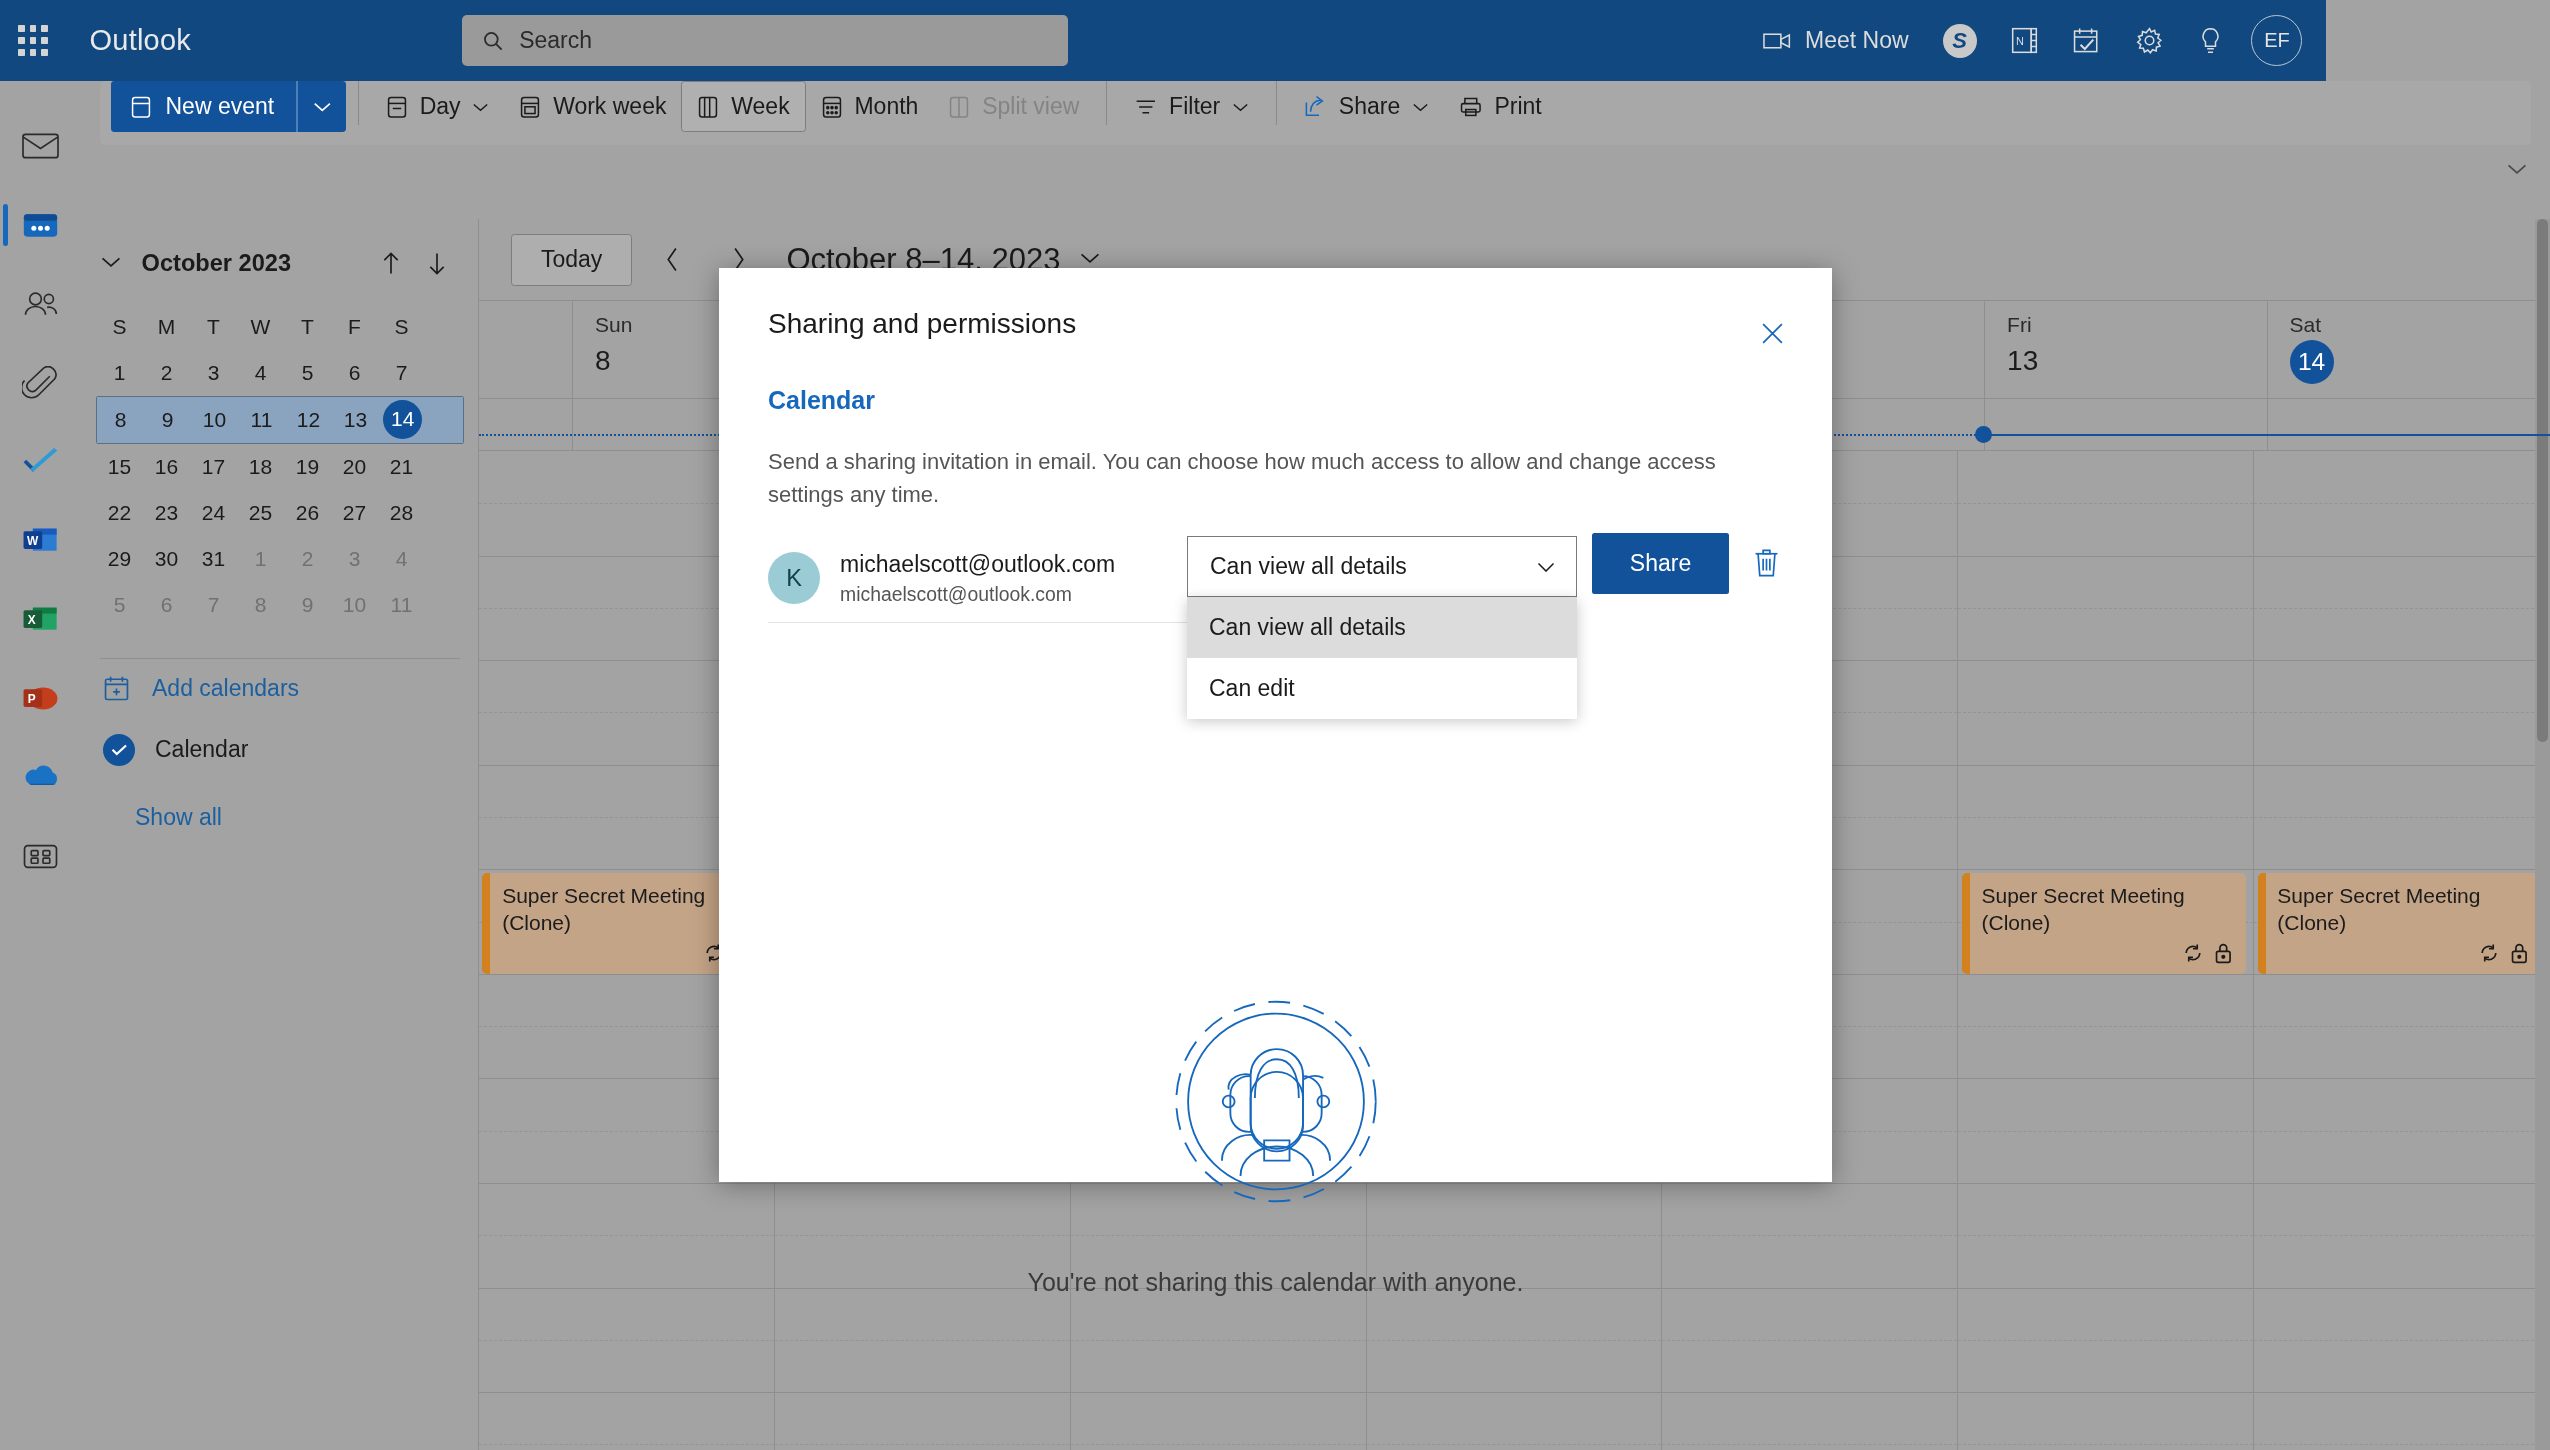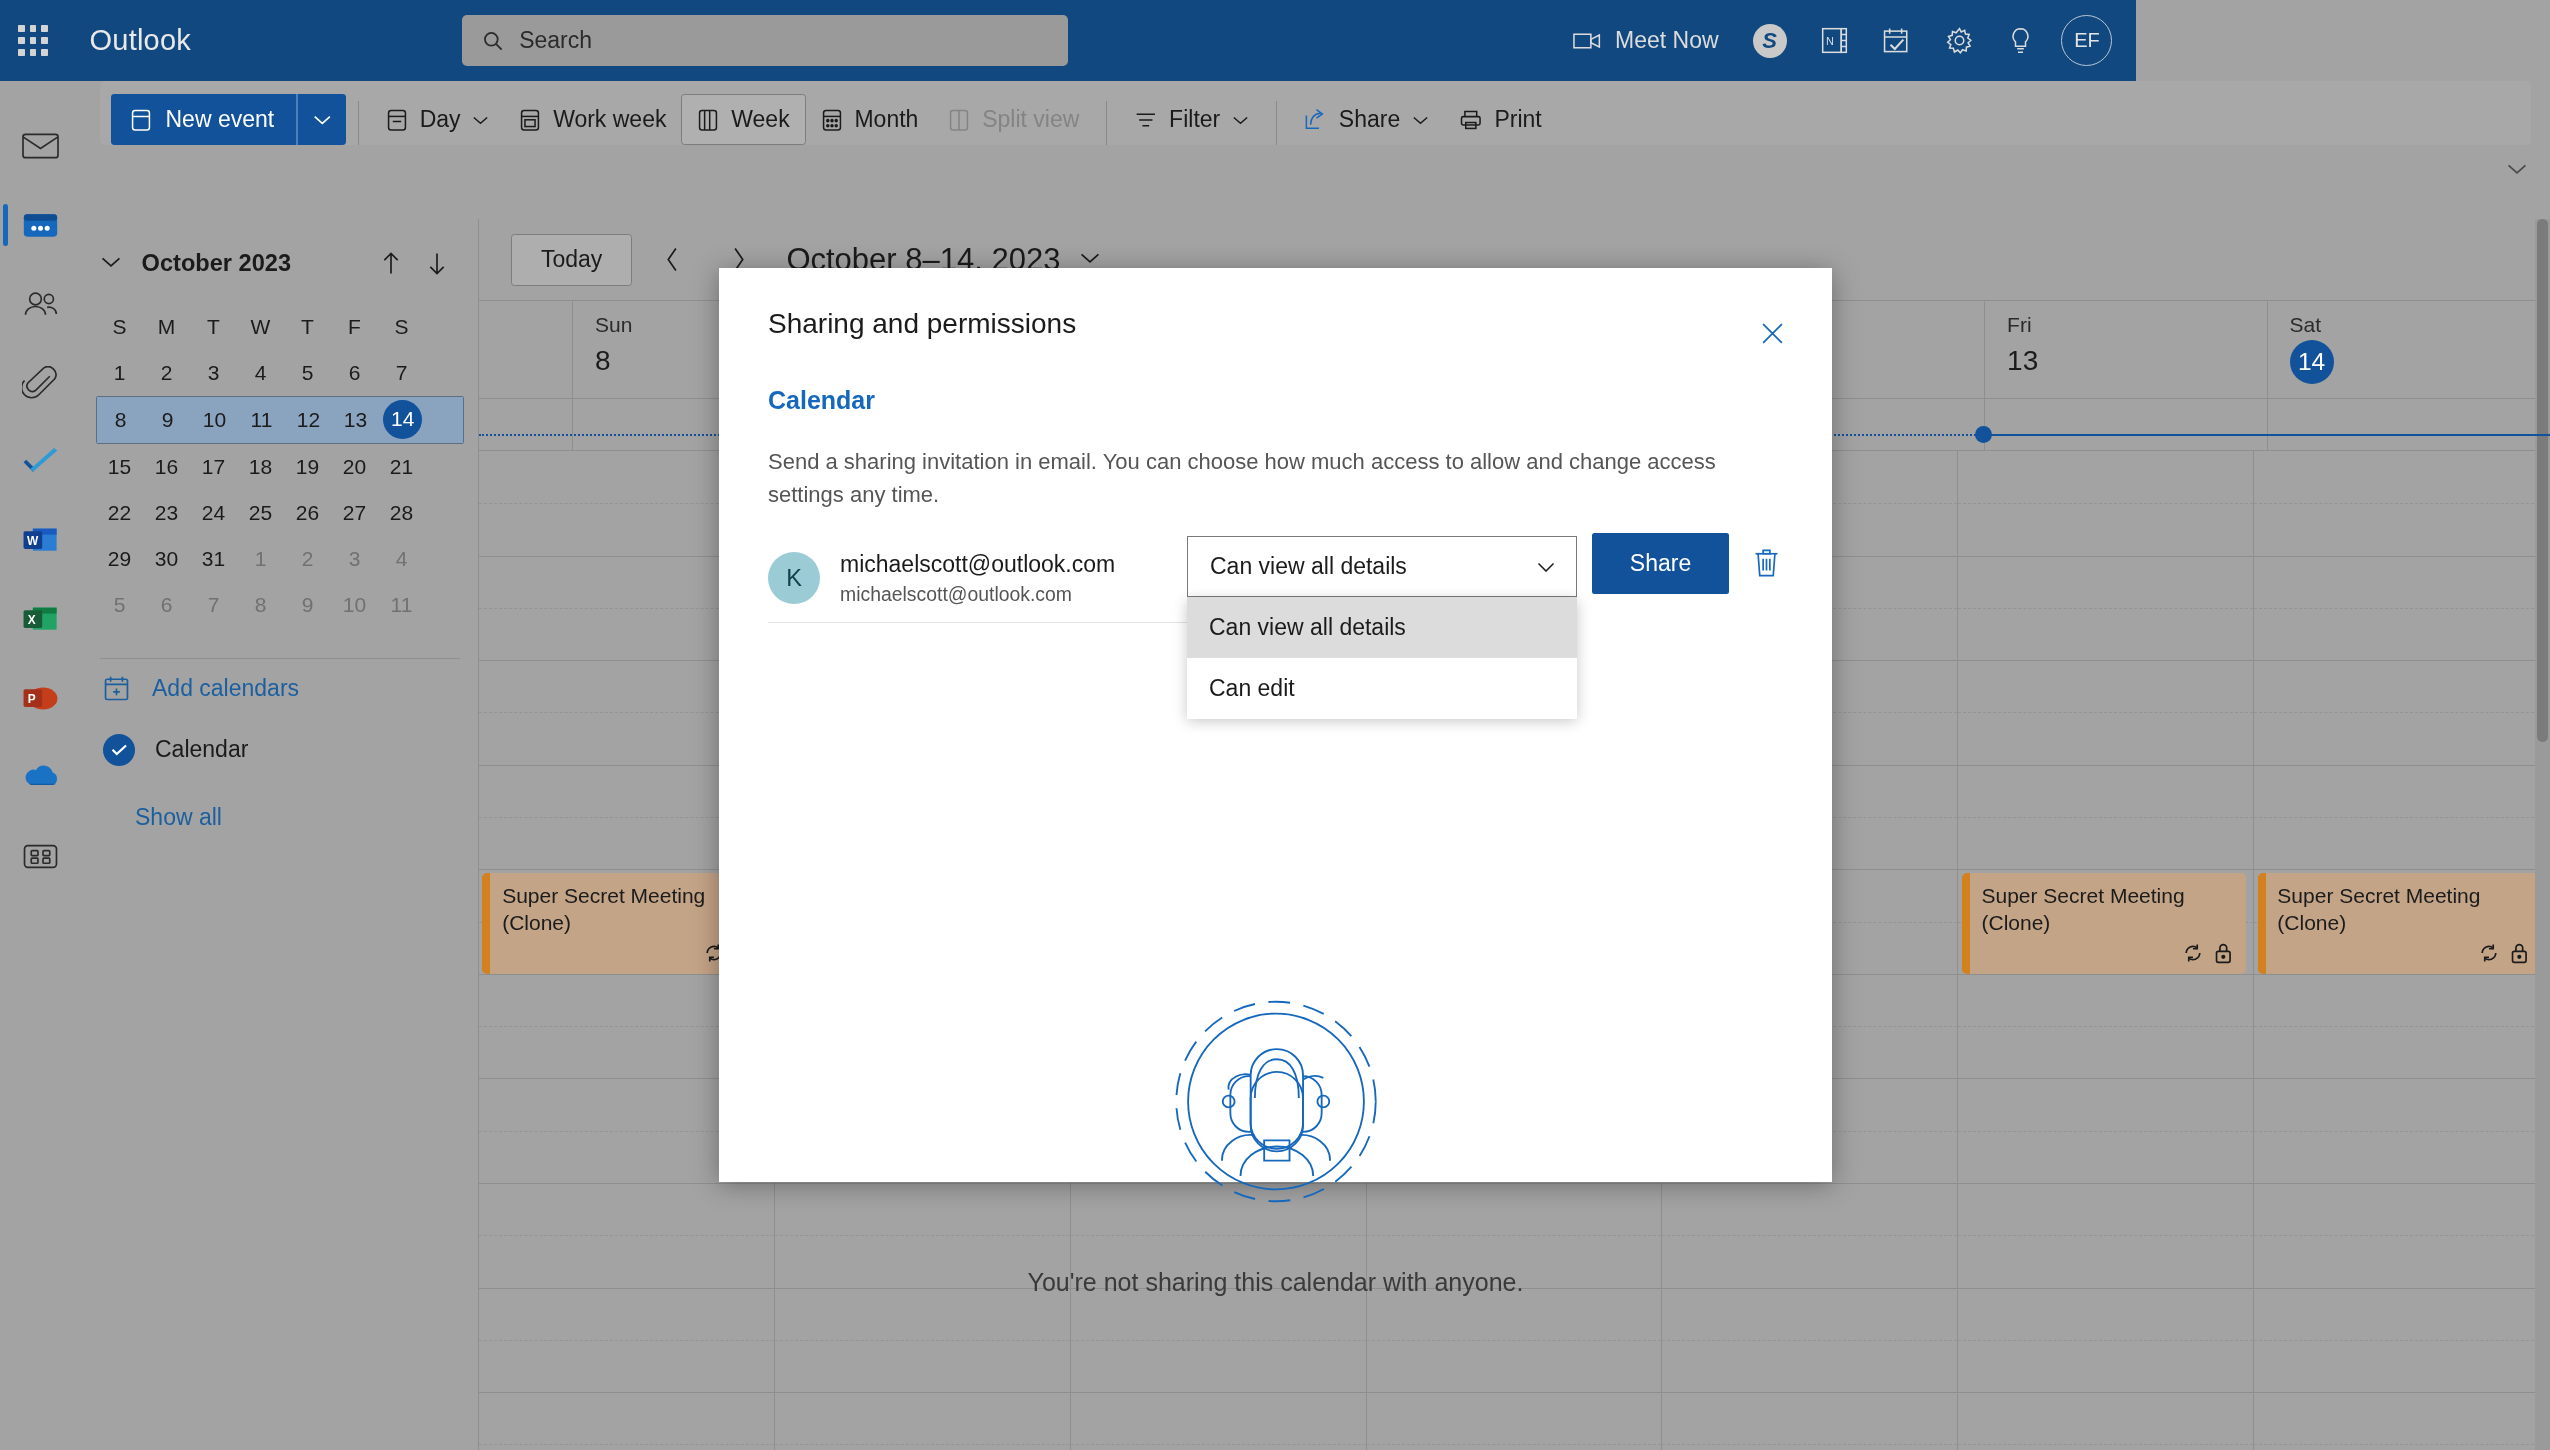--- a/index.html
+++ b/index.html
@@ -6,21 +6,21 @@
   html, body {
     width: 2550px; height: 1451px;
     font-family: "Liberation Sans", sans-serif;
     overflow: hidden;
     background: #a3a3a3;
   }
   #root { position: relative; width: 2550px; height: 1451px; }
 
   
   .topbar {
-    position: absolute; left: 0; top: 0; width: 2136px; height: 81px;
+    position: absolute; left: 0; top: 0; width: 2326px; height: 81px;
     background: #11487f; display: flex; align-items: center;
   }
   .waffle { width: 66px; display: flex; align-items: center; justify-content: center; cursor: pointer; }
   .waffle-grid { display: grid; grid-template-columns: repeat(3, 6.7px); grid-gap: 5px; }
   .waffle-grid i { width: 6.7px; height: 6.7px; background: #d4d4d4; border-radius: 0.8px; display:block; }
   .brand {
     color: #e9e9e9; font-size: 29px; letter-spacing: 0.2px; margin-left: 23.6px;
     font-weight: 400; cursor: pointer;
   }
   .search-wrap {
@@ -68,21 +68,21 @@
   .hamburger i { display: block; height: 2.5px; background: #1b1b1b; width: 34px;}
   .tab {
     font-size: 24.5px; color: #1b1b1b; margin-left: 35px; padding: 6.7px 5px 13.5px;
     position: relative; cursor: pointer;
   }
   .tab.active::after {
     content: ""; position: absolute; left: 0; right: 0; bottom: 1.7px; height: 4.2px; background: #1b5f9e;
   }
   .cmdbar {
     margin: 0 18.6px; height: 64px; background: #a8a8a8; border-radius: 5px;
-    display: flex; align-items: flex-end; padding: 0 11.8px; gap: 0;
+    display: flex; align-items: flex-start; padding: 0 11.8px; gap: 0;
   }
   .newevent {
     display: flex; align-items: center; height: 51px; background: #11529b; border-radius: 3.4px;
     color: #fff; overflow: hidden; cursor: pointer;
   }
   .newevent .lbl { display: flex; align-items: center; gap: 13.5px; padding: 0 22px 0 18.6px; font-size: 23px; height: 51px; }
   .newevent .sep { width: 1.7px; height: 51px; background: #7ea5cd; opacity: .55; }
   .newevent .caret { padding: 0 15px; display: flex; align-items: center; height: 51px; }
   .cmd {
     display: flex; align-items: center; gap: 11.8px; padding: 0 15px; height: 51px;

